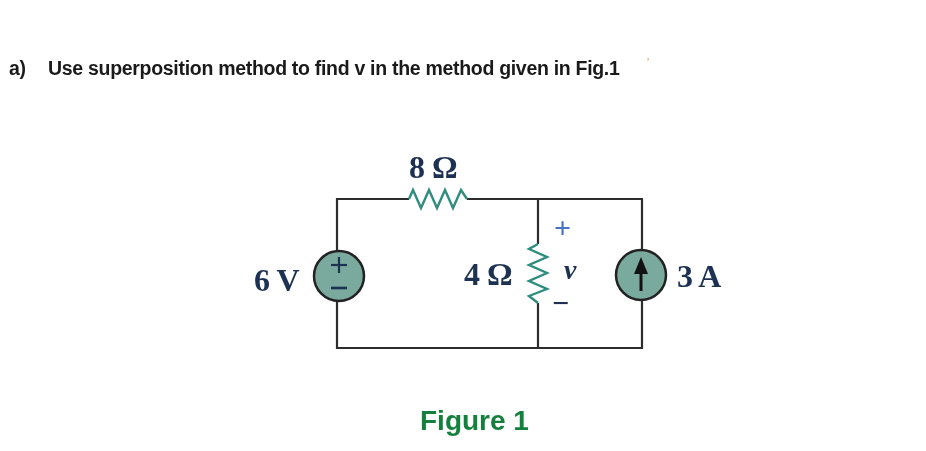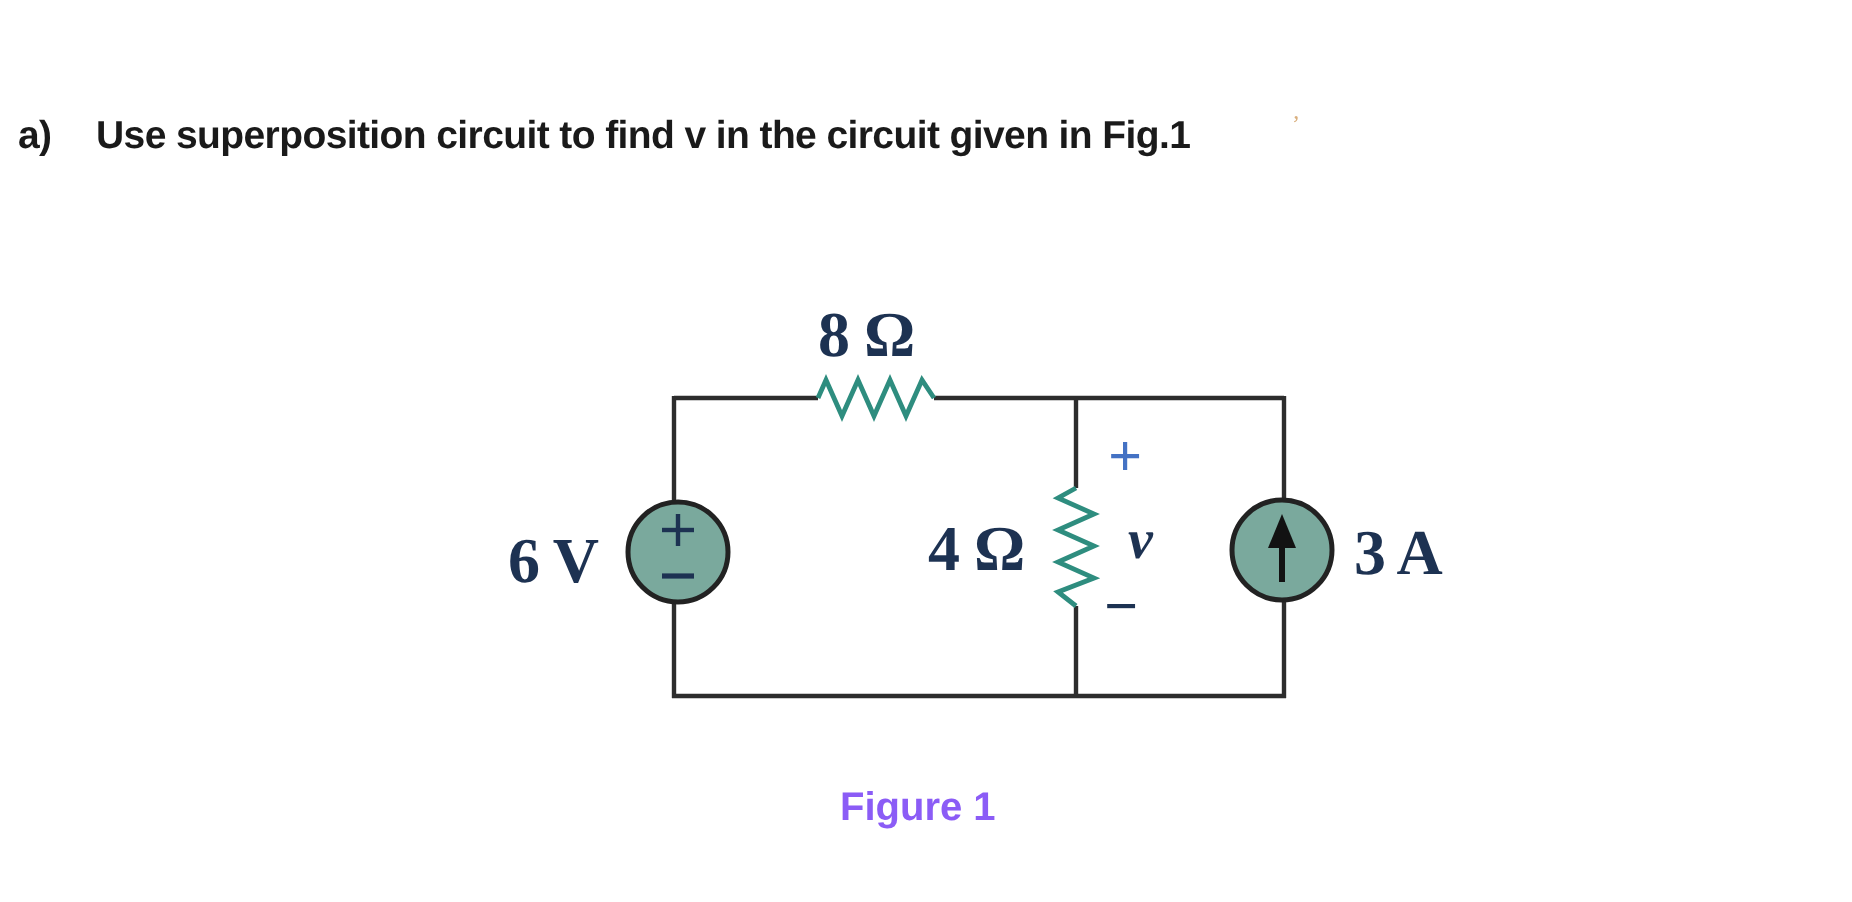--- a/index.html
+++ b/index.html
@@ -57,34 +57,34 @@
     font-size: 28px;
   }
   .sign-label {
     font-family: "Liberation Serif", "DejaVu Serif", serif;
     font-weight: bold;
     font-size: 30px;
   }
   .figure-caption {
     position: absolute;
     left: 420px;
-    top: 393px;
+    top: 405px;
     font-family: "Liberation Sans", sans-serif;
     font-weight: bold;
-    font-size: 20px;
-    color: #8b5cf6;
+    font-size: 28px;
+    color: #15803d;
     white-space: nowrap;
   }
 </style>
 </head>
 <body>
 
 <div class="title-row">
   <span class="item-label">a)</span>
-  <span>Use superposition circuit to find v in the circuit given in Fig.1</span>
+  <span>Use superposition method to find v in the method given in Fig.1</span>
 </div>
 
 <span class="stray-mark">ʼ</span>
 
 <svg class="circuit-svg" width="926" height="451" viewBox="0 0 926 451" xmlns="http://www.w3.org/2000/svg">
 
   <g fill="none" stroke-width="2.2" stroke="#2d2d2d">
     <line x1="337" y1="199" x2="409" y2="199"></line>
     <line x1="467" y1="199" x2="642" y2="199"></line>
     <line x1="337" y1="198" x2="337" y2="252"></line>

